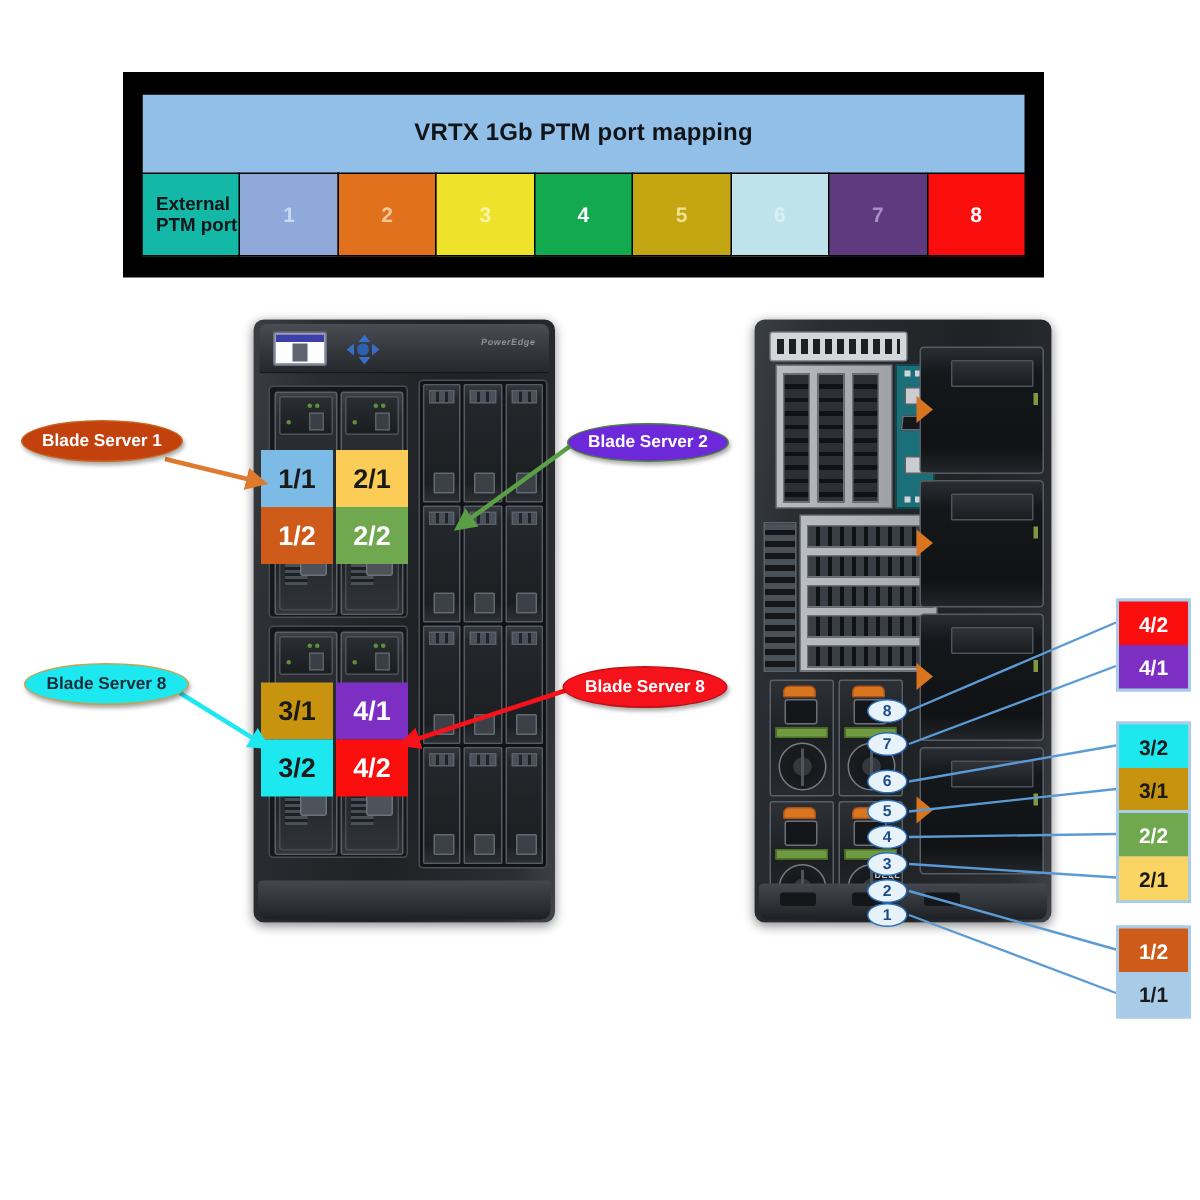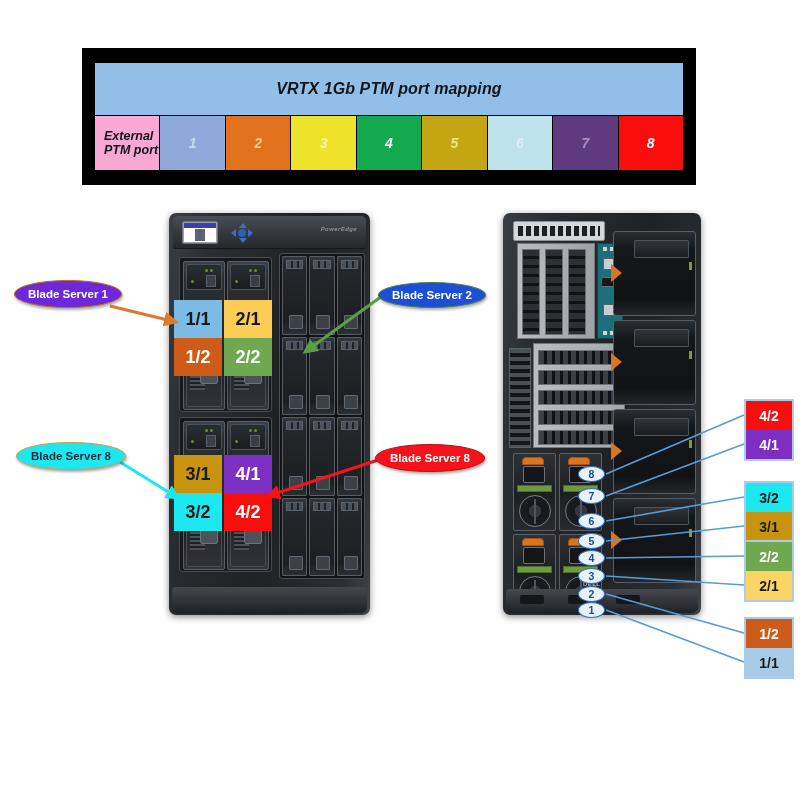--- a/index.html
+++ b/index.html
@@ -17,21 +17,20 @@
     position: absolute;
     left: 82px; top: 48px;
     width: 614px; height: 137px;
     background: #000000;
     padding: 14px 12px;
   }
   #mapping-table {
     width: 100%; height: 100%;
     border-collapse: collapse;
     table-layout: fixed;
-    font-style: italic;
   }
   #mapping-table td, #mapping-table th {
     border: 1px solid #000;
     text-align: center;
     vertical-align: middle;
     font-weight: bold;
     padding: 0;
   }
   .tbl-title {
     background: #92bfe8;
@@ -40,21 +39,21 @@
     height: 32px;
     letter-spacing: .1px;
   }
   .row-label {
     text-align: left !important;
     padding-left: 9px !important;
     font-size: 12.5px;
     color: #111418;
     width: 158px;
   }
-  .row-label.light { background: #f9a8d4; margin-top: 24px; }
+  .row-label.light { background: #14b8a6; margin-top: 24px; }
   .row-label.gray  { background: #a6a6a6; }
   .cell {
     font-size: 14px;
     height: 33px;
   }
 
   
   .chassis {
     position: absolute;
     border-radius: 7px;
@@ -558,22 +557,22 @@
       <div class="port-tag" style="left: 174px; top: 300px; background: rgb(124, 187, 230); color: rgb(26, 26, 26);">1/1</div>
       <div class="port-tag" style="left: 174px; top: 338px; background: rgb(207, 91, 27); color: rgb(255, 255, 255);">1/2</div>
       <div class="port-tag" style="left: 224px; top: 300px; background: rgb(251, 205, 86); color: rgb(26, 26, 26);">2/1</div>
       <div class="port-tag" style="left: 224px; top: 338px; background: rgb(111, 168, 79); color: rgb(255, 255, 255);">2/2</div>
       <div class="port-tag" style="left: 174px; top: 455px; background: rgb(200, 148, 15); color: rgb(26, 26, 26);">3/1</div>
       <div class="port-tag" style="left: 174px; top: 493px; background: rgb(30, 232, 239); color: rgb(26, 26, 26);">3/2</div>
       <div class="port-tag" style="left: 224px; top: 455px; background: rgb(125, 47, 196); color: rgb(255, 255, 255);">4/1</div>
       <div class="port-tag" style="left: 224px; top: 493px; background: rgb(250, 13, 13); color: rgb(255, 255, 255);">4/2</div>
     </div>
   <div id="callout-layer">
-      <div class="callout" style="left: 14px; top: 280px; width: 108px; height: 28px; background: #6d28d9; color: rgb(255, 255, 255); border: 1.5px solid rgb(201, 103, 29);">Blade Server 1</div>
-      <div class="callout" style="left: 378px; top: 282px; width: 108px; height: 26px; background: #1d4ed8; color: rgb(255, 255, 255); border: 1.5px solid rgb(74, 132, 56); text-align: center;">Blade Server 2</div>
+      <div class="callout" style="left: 14px; top: 280px; width: 108px; height: 28px; background: #c2410c; color: rgb(255, 255, 255); border: 1.5px solid rgb(201, 103, 29);">Blade Server 1</div>
+      <div class="callout" style="left: 378px; top: 282px; width: 108px; height: 26px; background: #6d28d9; color: rgb(255, 255, 255); border: 1.5px solid rgb(74, 132, 56); text-align: center;">Blade Server 2</div>
       <div class="callout" style="left: 16px; top: 442px; width: 110px; height: 28px; background: rgb(30, 232, 239); color: rgb(26, 43, 58); border: 1.5px solid rgb(200, 162, 74);">Blade Server 8</div>
       <div class="callout" style="left: 375px; top: 444px; width: 110px; height: 28px; background: rgb(245, 18, 27); color: rgb(255, 255, 255); border: 1.5px solid rgb(192, 14, 22);">Blade Server 8</div>
     </div>
   <div id="portnum-layer">
       <div class="port-num" style="left: 578px; top: 466px;">8</div>
       <div class="port-num" style="left: 578px; top: 488px;">7</div>
       <div class="port-num" style="left: 578px; top: 513px;">6</div>
       <div class="port-num" style="left: 578px; top: 533px;">5</div>
       <div class="port-num" style="left: 578px; top: 550px;">4</div>
       <div class="port-num" style="left: 578px; top: 568px;">3</div>

